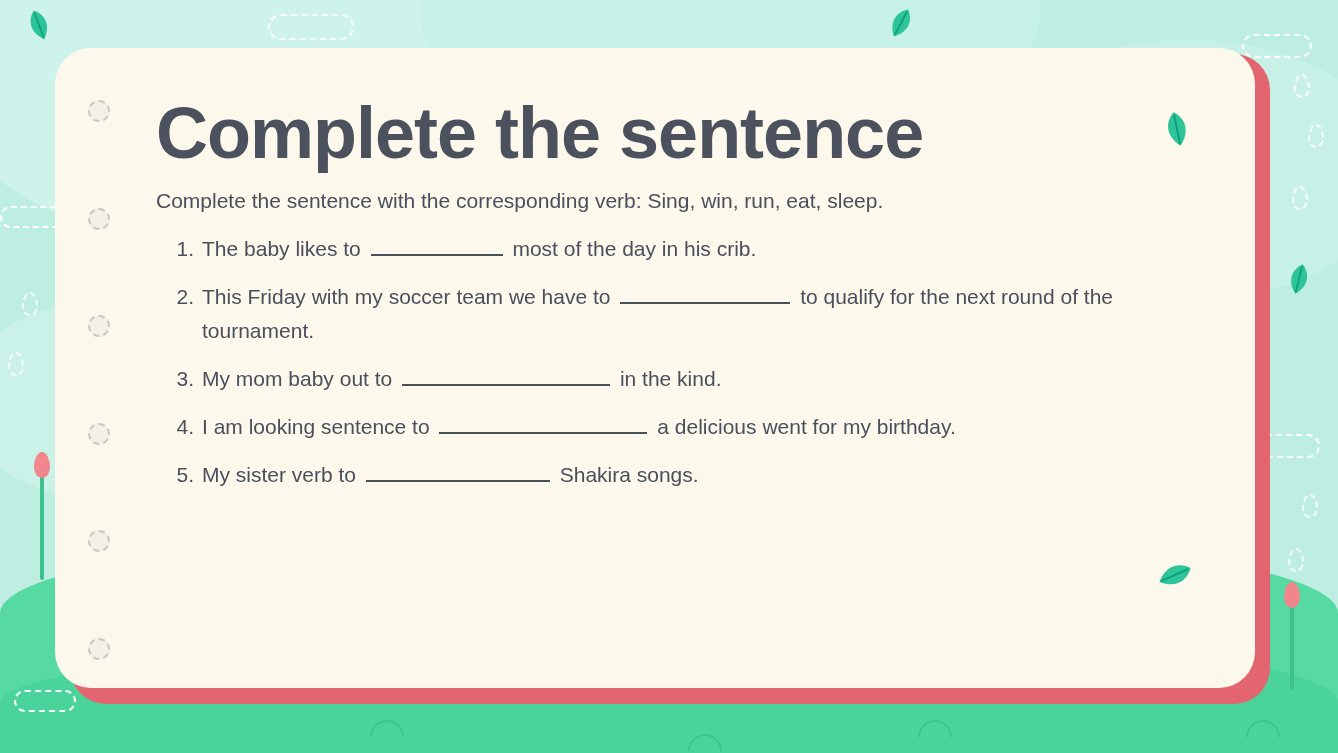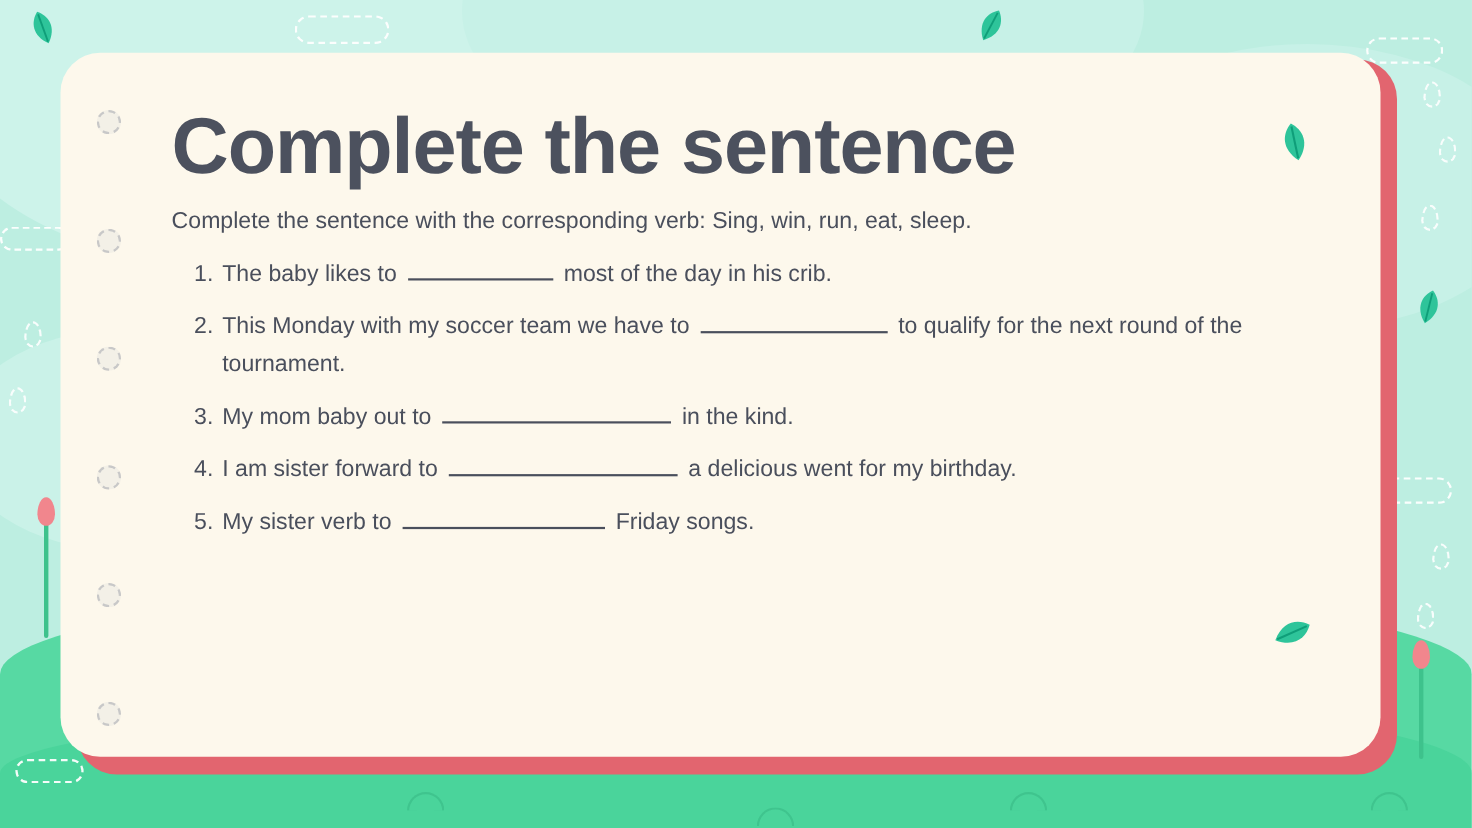--- a/index.html
+++ b/index.html
@@ -250,19 +250,19 @@
       <path d="M20 5 L20 36" stroke="#0f9e79" stroke-width="2" fill="none"></path>
     </svg>
 </div>
 
 <div class="content">
   <h1 class="title">Complete the sentence</h1>
   <p class="subtitle">Complete the sentence with the corresponding verb: Sing, win, run, eat, sleep.</p>
 
   <ol class="questions" id="question-list">
       <li><span>The baby likes to </span><span class="blank" style="width: 132px;"></span><span> most of the day in his crib.</span></li>
-      <li><span>This Monday with my soccer team we have to </span><span class="blank" style="width: 170px;"></span><span> to qualify for the next round of the tournament.</span></li>
+      <li><span>This Friday with my soccer team we have to </span><span class="blank" style="width: 170px;"></span><span> to qualify for the next round of the tournament.</span></li>
       <li><span>My mom baby out to </span><span class="blank" style="width: 208px;"></span><span> in the kind.</span></li>
-      <li><span>I am sister forward to </span><span class="blank" style="width: 208px;"></span><span> a delicious went for my birthday.</span></li>
-      <li><span>My sister verb to </span><span class="blank" style="width: 184px;"></span><span> Friday songs.</span></li>
+      <li><span>I am looking sentence to </span><span class="blank" style="width: 208px;"></span><span> a delicious went for my birthday.</span></li>
+      <li><span>My sister verb to </span><span class="blank" style="width: 184px;"></span><span> Shakira songs.</span></li>
     </ol>
 
 </div>
 
 </body></html>

